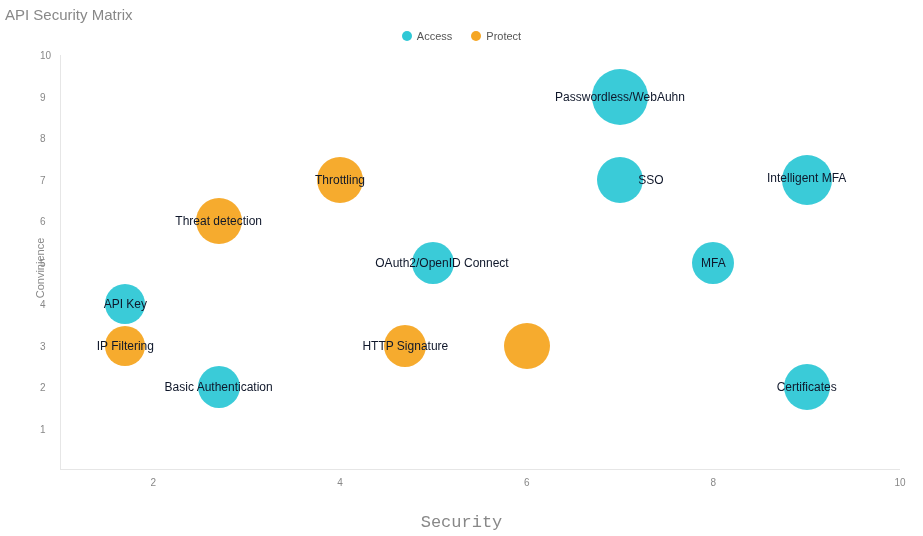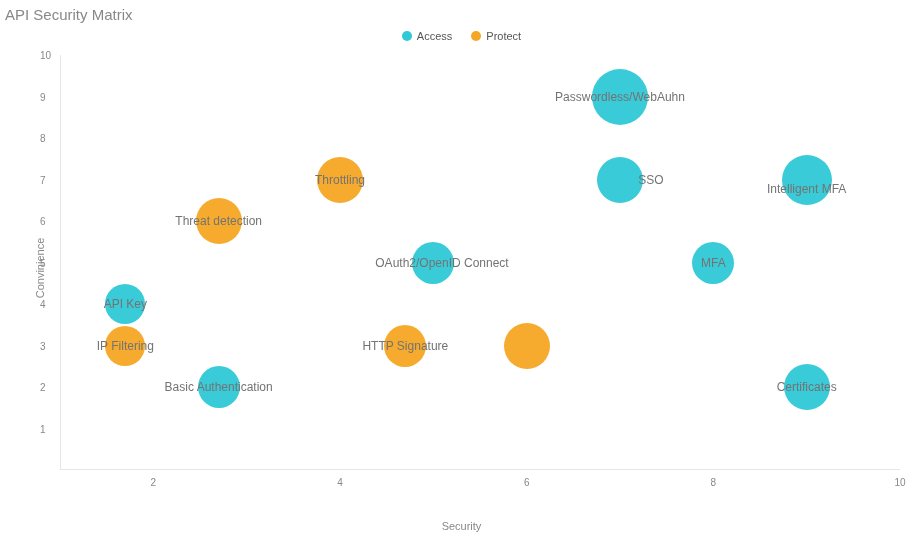--- a/index.html
+++ b/index.html
@@ -67,22 +67,23 @@
     left: -20px;
     font-size: 10px;
     color: #888;
     transform: translateY(50%);
   }
   .xlabel {
     position: absolute;
     bottom: 4px;
     left: 50%;
     transform: translateX(-50%);
-    font-size: 11px;
+    font-size: 17px;
     color: #888;
+    font-family: Liberation Mono, monospace;
   }
   .ylabel {
     position: absolute;
     left: 10px;
     top: 50%;
     transform: translateY(-50%) rotate(-90deg);
     transform-origin: center;
     font-size: 11px;
     color: #888;
   }
@@ -90,21 +91,21 @@
     position: absolute;
     border-radius: 50%;
     transform: translate(-50%, 50%);
     opacity: 0.95;
   }
   .bubble.access { background: #2fc8d6; }
   .bubble.protect { background: #f5a623; }
   .bubble-label {
     position: absolute;
     font-size: 12px;
-    color: #737373;
+    color: #0f172a;
     transform: translate(-50%, 50%);
     white-space: nowrap;
     pointer-events: none;
     text-align: center;
   }
 </style>
 </head>
 <body>
 
 <div class="title">API Security Matrix</div>
@@ -147,21 +148,21 @@
     <div class="bubble-label" style="left: 158.667px; bottom: 83px;">Basic Authentication</div>
     <div class="bubble access" style="left: 373.333px; bottom: 207.5px; width: 42px; height: 42px;"></div>
     <div class="bubble-label" style="left: 382px; bottom: 207.5px;">OAuth2/OpenID Connect</div>
     <div class="bubble access" style="left: 560px; bottom: 373.5px; width: 56px; height: 56px;"></div>
     <div class="bubble-label" style="left: 560px; bottom: 373.5px;">Passwordless/WebAuhn</div>
     <div class="bubble access" style="left: 560px; bottom: 290.5px; width: 46px; height: 46px;"></div>
     <div class="bubble-label" style="left: 591px; bottom: 290.5px;">SSO</div>
     <div class="bubble access" style="left: 653.333px; bottom: 207.5px; width: 42px; height: 42px;"></div>
     <div class="bubble-label" style="left: 653.333px; bottom: 207.5px;">MFA</div>
     <div class="bubble access" style="left: 746.667px; bottom: 290.5px; width: 50px; height: 50px;"></div>
-    <div class="bubble-label" style="left: 746.667px; bottom: 281px; margin-top: 16px;">Intelligent MFA</div>
+    <div class="bubble-label" style="left: 746.667px; bottom: 292px; margin-top: 16px;">Intelligent MFA</div>
     <div class="bubble access" style="left: 746.667px; bottom: 83px; width: 46px; height: 46px;"></div>
     <div class="bubble-label" style="left: 746.667px; bottom: 83px;">Certificates</div>
     <div class="bubble protect" style="left: 65.3333px; bottom: 124.5px; width: 40px; height: 40px;"></div>
     <div class="bubble-label" style="left: 65.3333px; bottom: 124.5px;">IP Filtering</div>
     <div class="bubble protect" style="left: 158.667px; bottom: 249px; width: 46px; height: 46px;"></div>
     <div class="bubble-label" style="left: 158.667px; bottom: 249px;">Threat detection</div>
     <div class="bubble protect" style="left: 280px; bottom: 290.5px; width: 46px; height: 46px;"></div>
     <div class="bubble-label" style="left: 280px; bottom: 290px;">Throttling</div>
     <div class="bubble protect" style="left: 345.333px; bottom: 124.5px; width: 42px; height: 42px;"></div>
     <div class="bubble-label" style="left: 345.333px; bottom: 124.5px;">HTTP Signature</div>

